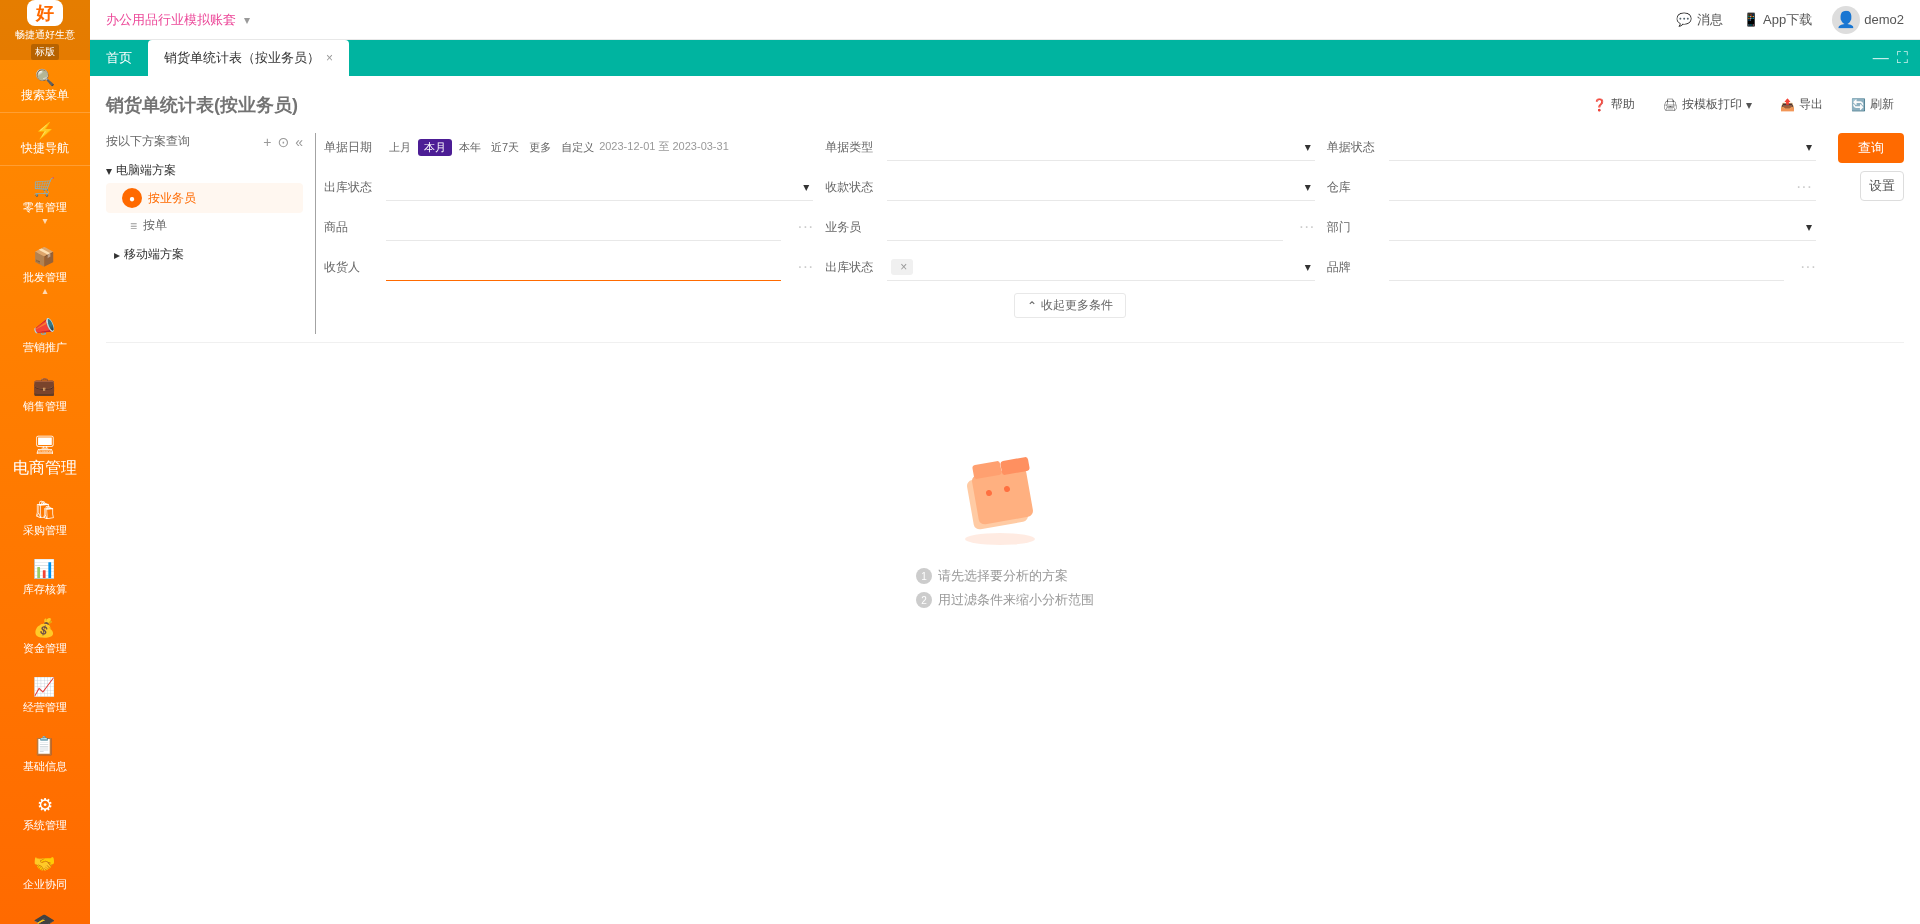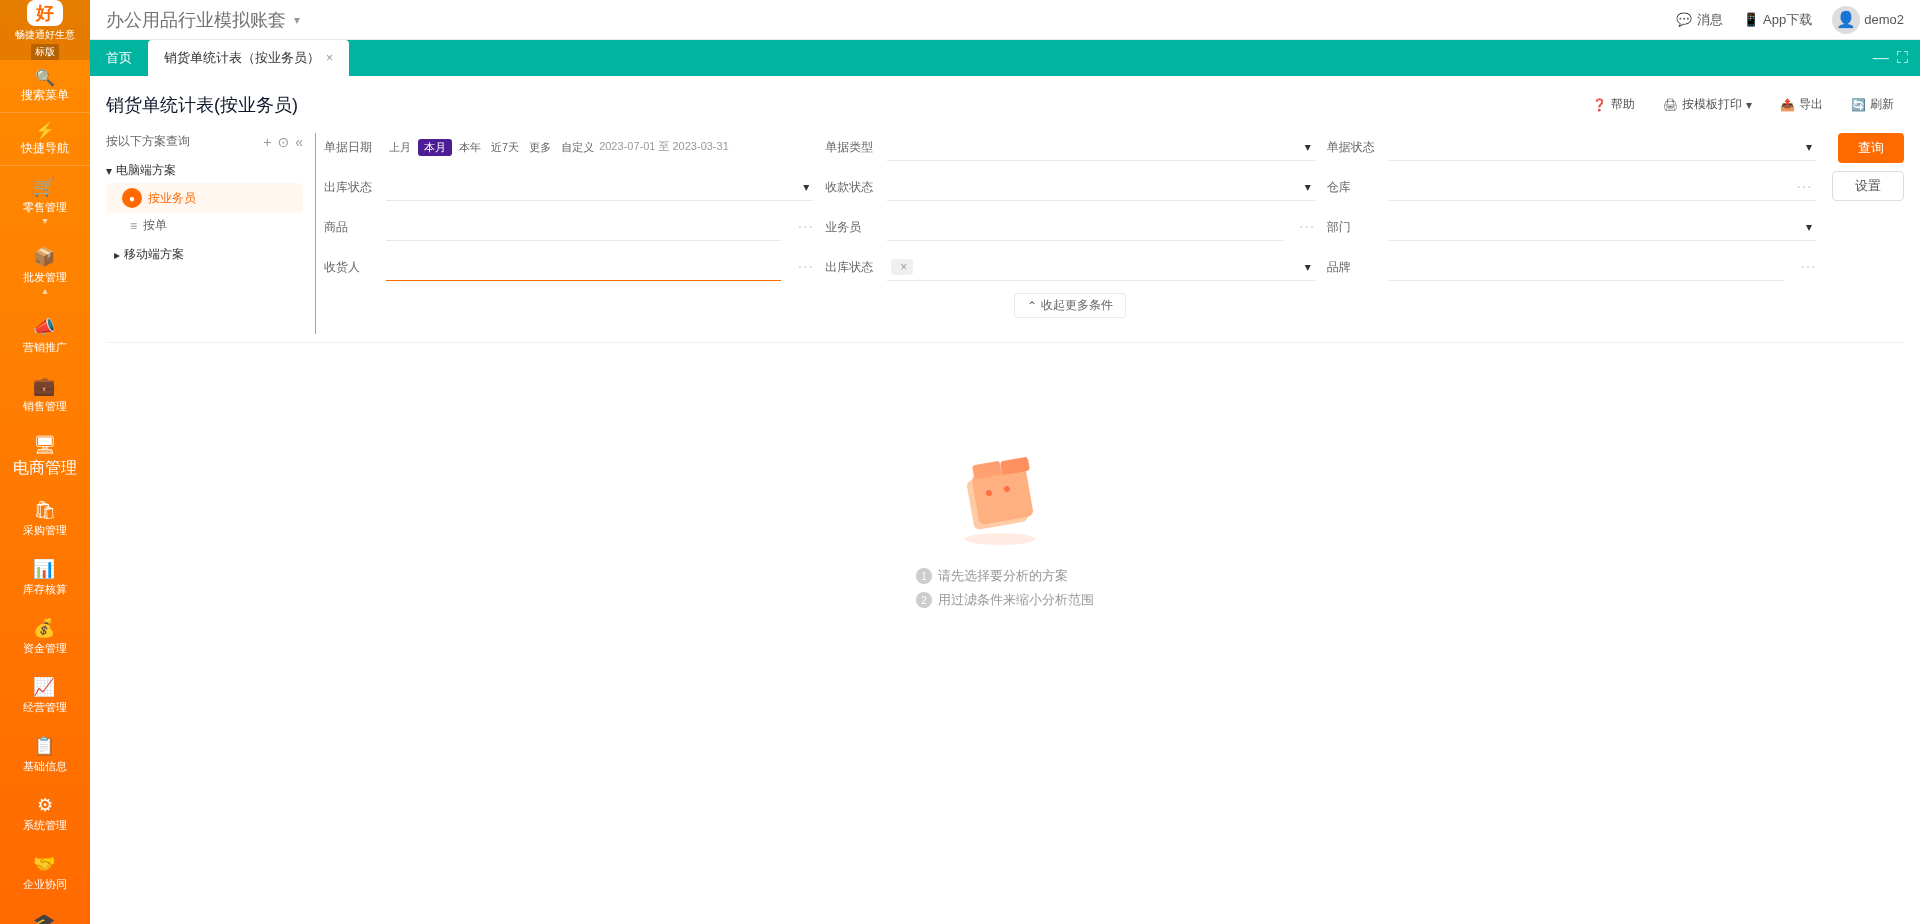--- a/index.html
+++ b/index.html
@@ -35,21 +35,21 @@
     .sidebar-item-icon { font-size: 18px; margin-bottom: 2px; }
 
     
     .topbar {
       position: fixed; left: 90px; top: 0; right: 0; height: 40px;
       background: white; border-bottom: 1px solid #e8e8e8;
       display: flex; align-items: center; justify-content: space-between;
       padding: 0 16px; z-index: 99;
     }
     .topbar-left { display: flex; align-items: center; gap: 8px; }
-    .topbar-title { font-size: 18px; color: #737373; text-align: center; }
+    .topbar-title { font-size: 13px; color: #ec4899; text-align: center; }
     .topbar-dropdown { font-size: 12px; color: #999; cursor: pointer; }
     .topbar-right { display: flex; align-items: center; gap: 20px; }
     .topbar-right-item { display: flex; align-items: center; gap: 4px; font-size: 13px; color: #555; cursor: pointer; }
     .topbar-avatar { width: 28px; height: 28px; border-radius: 50%; background: #ddd; overflow: hidden; display: flex; align-items: center; justify-content: center; }
 
     
     .tabbar {
       position: fixed; left: 90px; top: 40px; right: 0; height: 36px;
       background: #00b4a0; display: flex; align-items: center; z-index: 98;
     }
@@ -68,21 +68,21 @@
       position: fixed; left: 90px; top: 76px; right: 0; bottom: 0;
       background: #f5f5f5; overflow-y: auto;
     }
     .content-area {
       margin: 0; padding: 16px; background: white; min-height: 100%;
     }
     .page-header {
       display: flex; align-items: center; justify-content: space-between;
       margin-bottom: 16px;
     }
-    .page-title { font-size: 18px; font-weight: 400; color: #0f172a; }
+    .page-title { font-size: 18px; font-weight: 700; color: #737373; }
     .page-actions { display: flex; gap: 8px; align-items: center; }
     .action-btn {
       display: flex; align-items: center; gap: 4px;
       padding: 4px 10px; border: none; background: none;
       font-size: 12px; color: #555; cursor: pointer;
     }
 
     
     .filter-panel {
       display: flex; gap: 8px;
@@ -165,21 +165,21 @@
       font-size: 12px; color: #666; cursor: pointer; border: 1px solid #e8e8e8;
       padding: 3px 12px; border-radius: 3px; background: white;
     }
 
     
     .query-btn {
       background: #ff6a00; color: white; border: none; padding: 6px 20px;
       border-radius: 4px; font-size: 13px; cursor: pointer; white-space: nowrap;
     }
     .settings-btn {
-      background: white; color: #555; border: 1px solid #ddd; padding: 5px 22px;
+      background: white; color: #555; border: 1px solid #ddd; padding: 5px 8px;
       border-radius: 4px; font-size: 13px; cursor: pointer; white-space: nowrap;
     }
 
     
     .empty-state {
       display: flex; flex-direction: column; align-items: center; justify-content: center;
       padding: 80px 0; gap: 16px;
     }
     .empty-icon {
       width: 120px; height: 120px; position: relative;
@@ -380,21 +380,21 @@
             <span class="filter-label">单据日期</span>
             <div class="date-filter">
               <div class="date-tabs">
                 <span class="date-tab">上月</span>
                 <span class="date-tab active">本月</span>
                 <span class="date-tab">本年</span>
                 <span class="date-tab">近7天</span>
                 <span class="date-tab">更多</span>
                 <span class="date-tab">自定义</span>
               </div>
-              <div class="date-range">2023-07-01 至 2023-03-31</div>
+              <div class="date-range">2023-12-01 至 2023-03-31</div>
             </div>
           </div>
 
           <div class="filter-field">
             <span class="filter-label">单据类型</span>
             <div class="filter-select">
               <span></span>
               <span>▾</span>
             </div>
           </div>

